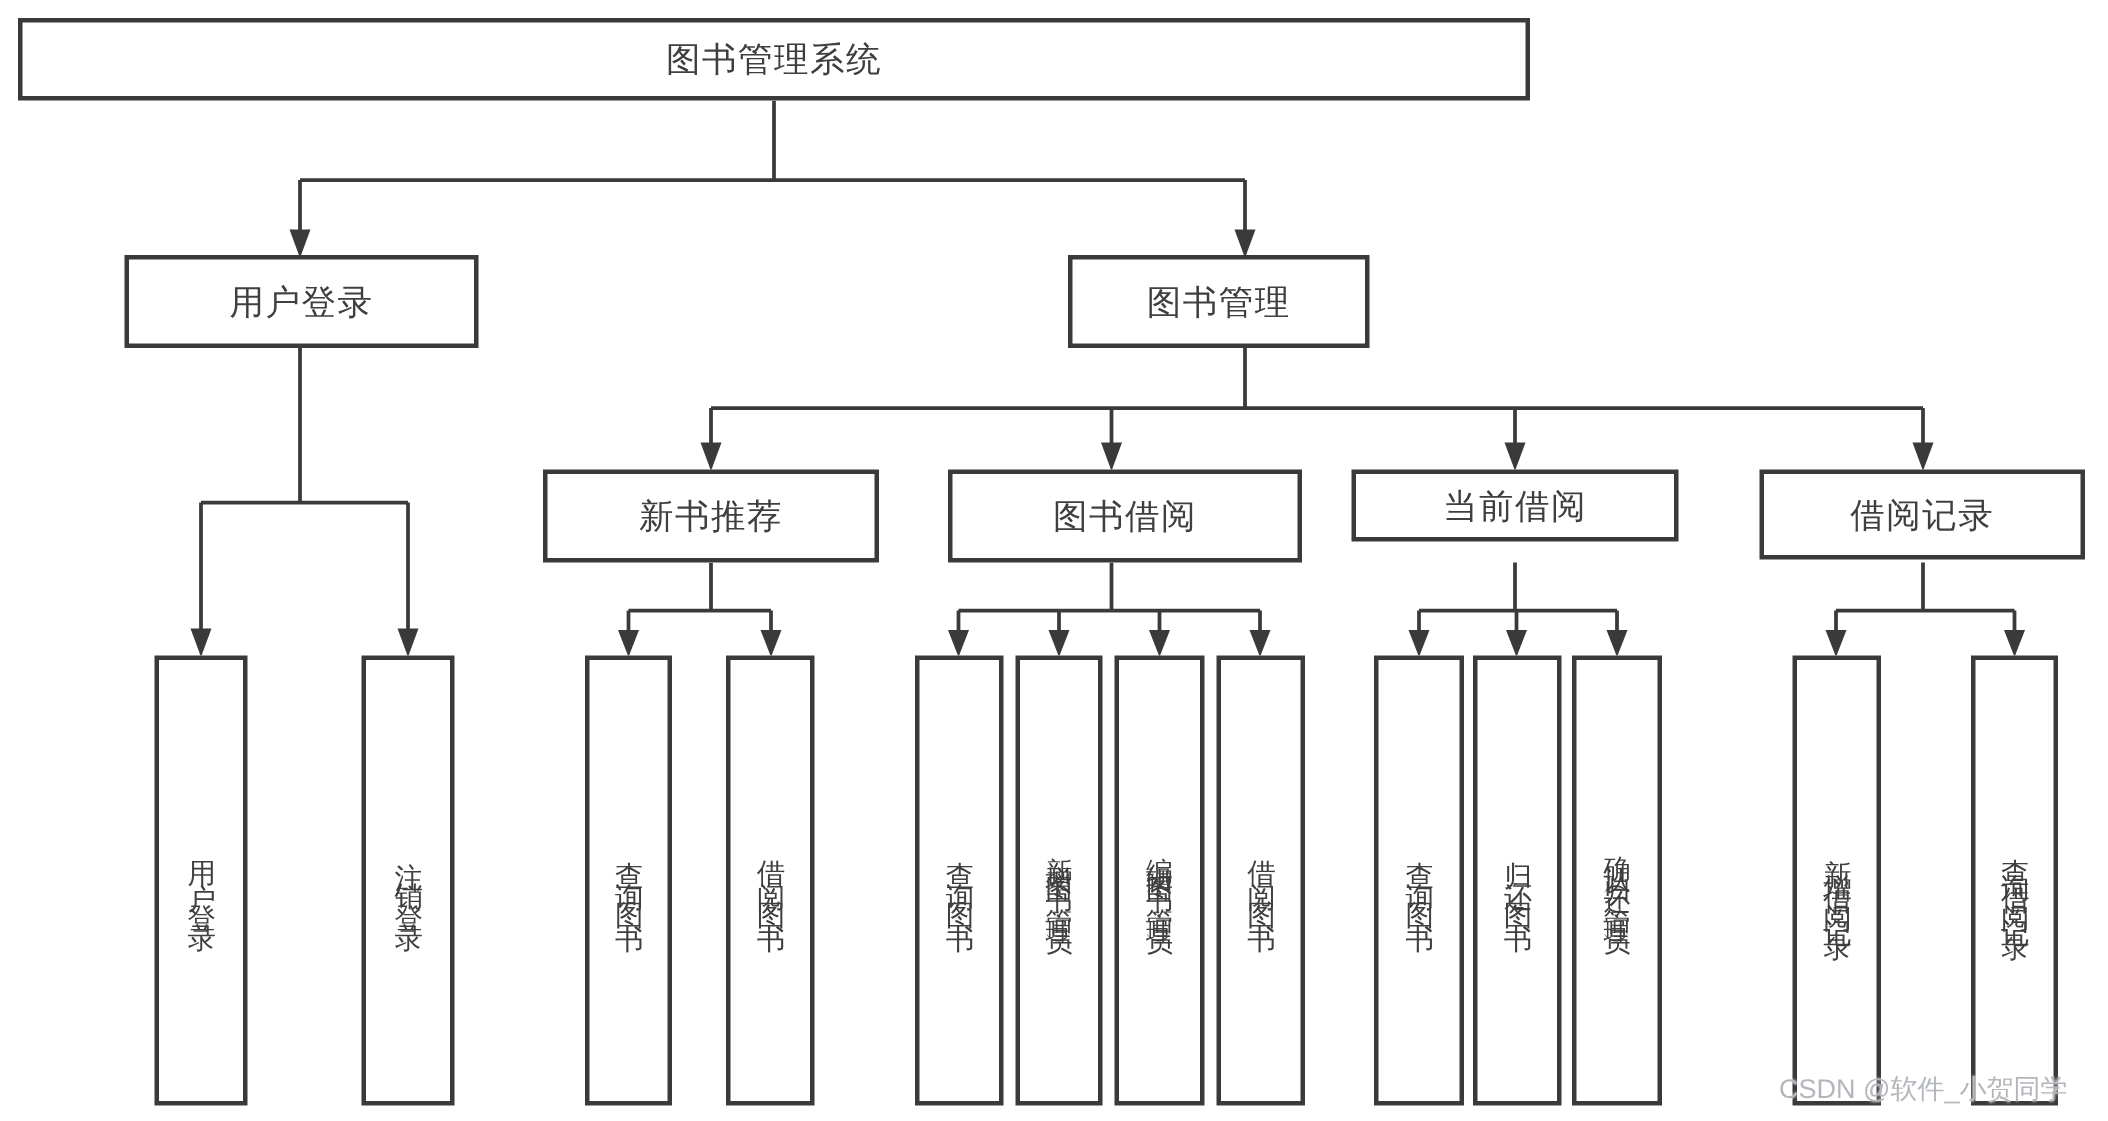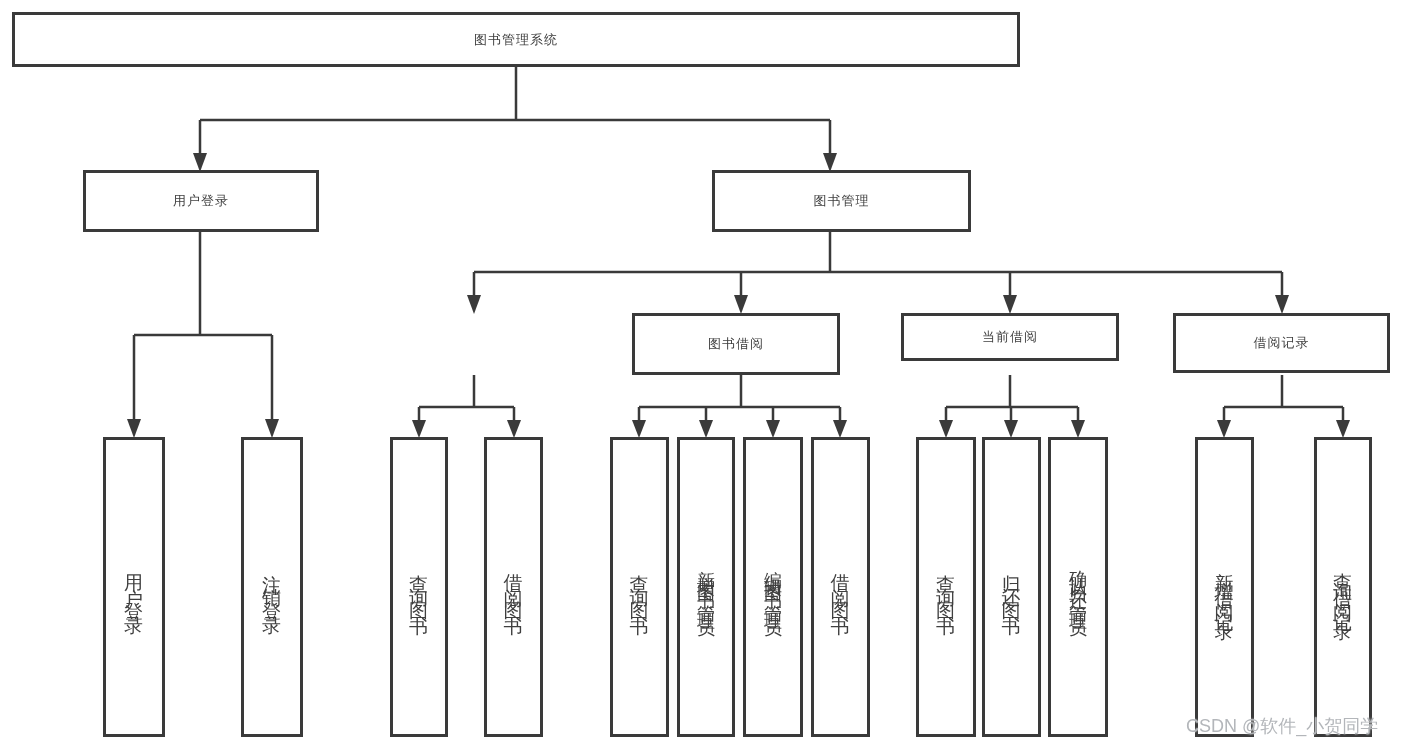--- a/index.html
+++ b/index.html
@@ -21,21 +21,21 @@
     position: absolute;
     box-sizing: border-box;
     border: 3px solid #3a3a3a;
     background: #ffffff;
     display: flex;
     align-items: center;
     justify-content: center;
     color: #3f3f3f;
   }
   .box.h span {
-    font-size: 13px;
+    font-size: 23px;
     letter-spacing: 1px;
     white-space: nowrap;
     font-family: Liberation Mono, monospace;
   }
   .box.v span {
     writing-mode: vertical-rl;
     text-orientation: mixed;
     font-size: 19px;
     letter-spacing: 14px;
     line-height: 1;
@@ -98,25 +98,28 @@
     </g>
   </svg>
 
   <div class="box h" style="left:12px;top:12px;width:1008px;height:55px">
     <span>图书管理系统</span>
   </div>
 
   <div class="box h" style="left:83px;top:170px;width:236px;height:62px">
     <span>用户登录</span>
   </div>
-  <div class="box h" style="left:712px;top:170px;width:259px;height:62px">
+  <div class="box h" style="left:712px;top:170px;width:201px;height:62px">
     <span>图书管理</span>
   </div>
 
-  <div class="box h" style="left:632px;top:313px;width:208px;height:62px">
+  <div class="box h" style="left:362px;top:313px;width:224px;height:62px">
+    <span>新书推荐</span>
+  </div>
+  <div class="box h" style="left:632px;top:313px;width:236px;height:62px">
     <span>图书借阅</span>
   </div>
   <div class="box h" style="left:901px;top:313px;width:218px;height:48px">
     <span>当前借阅</span>
   </div>
   <div class="box h" style="left:1173px;top:313px;width:217px;height:60px">
     <span>借阅记录</span>
   </div>
 
   <div class="box v" style="left:103px;top:437px;width:62px;height:300px">

